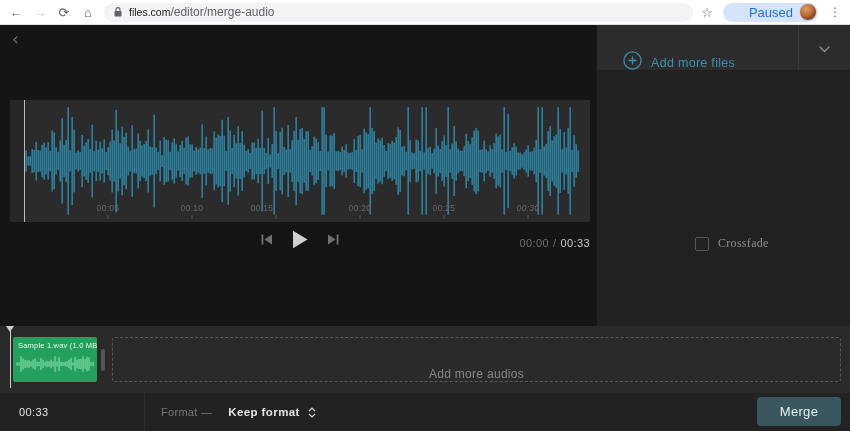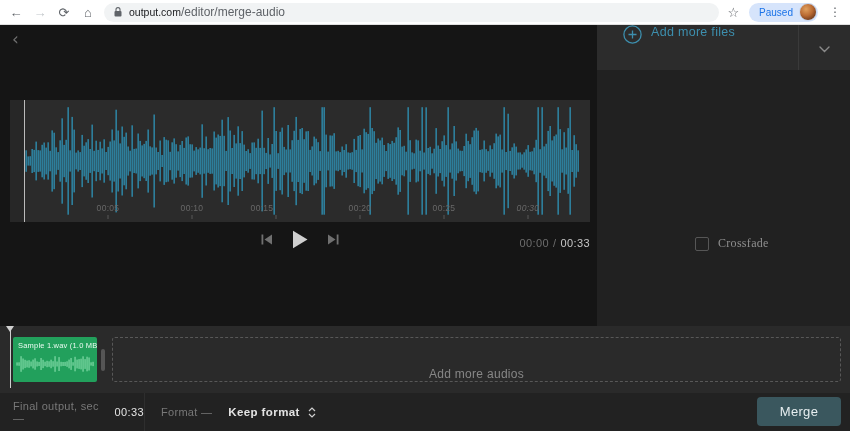--- a/index.html
+++ b/index.html
@@ -10,21 +10,21 @@
   .chrome { position:absolute; top:0; left:0; width:850px; height:25px; background:#ffffff; display:flex; align-items:center; border-bottom:1px solid #e0e0e0; }
   .nav-ico { width:24px; text-align:center; font-size:13px; color:#5f6368; cursor:pointer; }
   .nav-ico.fwd { color:#c3c7cb; }
   .nav-ico.back-arrow { margin-left:4px; }
   .addr { flex:1; height:19px; margin:0 8px 0 4px; background:#f1f3f4; border-radius:10px; display:flex; align-items:center; padding:0 10px; }
   .addr .lock { margin-right:7px; display:flex; }
   .addr .host { font-size:10.5px; color:#202124; }
   .addr .path { font-size:12px; color:#5f6368; }
   .star { font-size:13px; color:#5f6368; margin-right:10px; }
   .paused-pill { height:19px; background:#d6e4fb; border-radius:10px; display:flex; align-items:center; padding:0 1px 0 10px; margin-right:6px; cursor:pointer; }
-  .paused-pill .lbl { font-size:10px; color:#1a73e8; margin-right:6px; }
+  .paused-pill .lbl { font-size:13px; color:#1a73e8; margin-right:6px;margin-left:16px; }
   .avatar { width:18px; height:18px; border-radius:50%; background:radial-gradient(circle at 38% 32%, #e0a05e 0%, #b96a33 45%, #6e3a1d 80%, #45220f 100%); border:0.5px solid #c9d7ee; }
   .dots { width:22px; text-align:center; font-size:12px; color:#5f6368; margin-right:4px; }
 
   
   .workspace { position:absolute; top:25px; left:0; width:850px; height:301px; display:flex; }
   .main { position:relative; width:597px; height:301px; background:#151515; }
   .back-btn { position:absolute; left:12px; top:6px; color:#6f6f6f; font-size:17px; line-height:17px; cursor:pointer; font-family:"DejaVu Sans", sans-serif; }
 
   .wave-panel { position:absolute; left:10px; top:75px; width:580px; height:122px; background:#2b2b2b; }
   .wave-panel .pre-zone { position:absolute; left:0; top:0; width:14px; height:100%; background:#272727; }
@@ -35,21 +35,21 @@
 
   .transport { position:absolute; left:300px; top:203px; transform:translateX(-50%); display:flex; align-items:center; gap:14px; }
   .tbtn { background:none; border:none; cursor:pointer; display:flex; align-items:center; padding:2px; }
   .time-display { position:absolute; right:7px; top:212px; font-size:11px; color:#6d6d6d; letter-spacing:.4px; }
   .time-display .total { color:#c7c7c7; }
   .time-display .sep { margin:0 4px; }
 
   
   .sidebar { width:253px; height:301px; background:#212121; display:flex; flex-direction:column; }
   .sb-header { height:45px; background:#2c2c2c; display:flex; align-items:stretch; }
-  .add-files { flex:1; display:flex; align-items:flex-start; padding-left:26px; cursor:pointer; }
+  .add-files { flex:1; display:flex; align-items:flex-end; padding-left:26px; cursor:pointer; }
   .add-files .plus-circ { margin-right:9px; display:flex; }
   .add-files .txt { font-size:12.5px; color:#3d8fae; letter-spacing:.3px; }
   .sb-collapse { width:52px; border-left:1px solid #3a3a3a; display:flex; align-items:center; justify-content:center; cursor:pointer; }
   .sb-body { flex:1; position:relative;font-family:Liberation Serif, serif; }
   .crossfade { position:absolute; left:98px; top:166px; display:flex; align-items:center; cursor:pointer; }
   .crossfade .box { width:14px; height:14px; border:1.5px solid #565656; border-radius:2px; margin-right:9px; }
   .crossfade .txt { font-size:12px; color:#8f8f8f; letter-spacing:.3px; }
 
   
   .timeline { position:absolute; top:326px; left:0; width:850px; height:67px; background:#2a2a2a; }
@@ -83,21 +83,21 @@
     <span class="nav-ico fwd">→</span>
     <span class="nav-ico">⟳</span>
     <span class="nav-ico">⌂</span>
     <div class="addr">
       <span class="lock">
         <svg width="8" height="10" viewBox="0 0 8 10">
             <rect x="0.5" y="4" width="7" height="5.5" rx="1" fill="#5f6368"></rect>
             <path d="M2 4.2 V2.6 a2 2 0 0 1 4 0 V4.2" fill="none" stroke="#5f6368" stroke-width="1.1"></path>
           </svg>
       </span>
-      <span class="host">output.com</span>
+      <span class="host">files.com</span>
         <span class="path">/editor/merge-audio</span>
     </div>
     <span class="star">☆</span>
     <div class="paused-pill">
       <span class="lbl">Paused</span>
       <span class="avatar"></span>
     </div>
     <span class="dots">⋮</span>
   </header>
 
@@ -505,21 +505,20 @@
         </svg>
     </div>
     <div class="clip-handle"></div>
     <div class="add-audios">
       <span class="txt">Add more audios</span>
     </div>
   </div>
 
   <footer class="statusbar">
     <div class="cell-a">
-      <span class="f-label">Final output, sec —</span>
       <span class="f-value">00:33</span>
     </div>
     <div class="cell-b">
       <span class="f-label">Format —</span>
       <span class="format-select">
         <span class="f-value">Keep format</span>
         <span class="sort-ico">
           <svg width="8" height="5" viewBox="0 0 8 5">
               <path d="M1 4 L4 1 L7 4" fill="none" stroke="#cfcfcf" stroke-width="1.2"></path>
             </svg>

